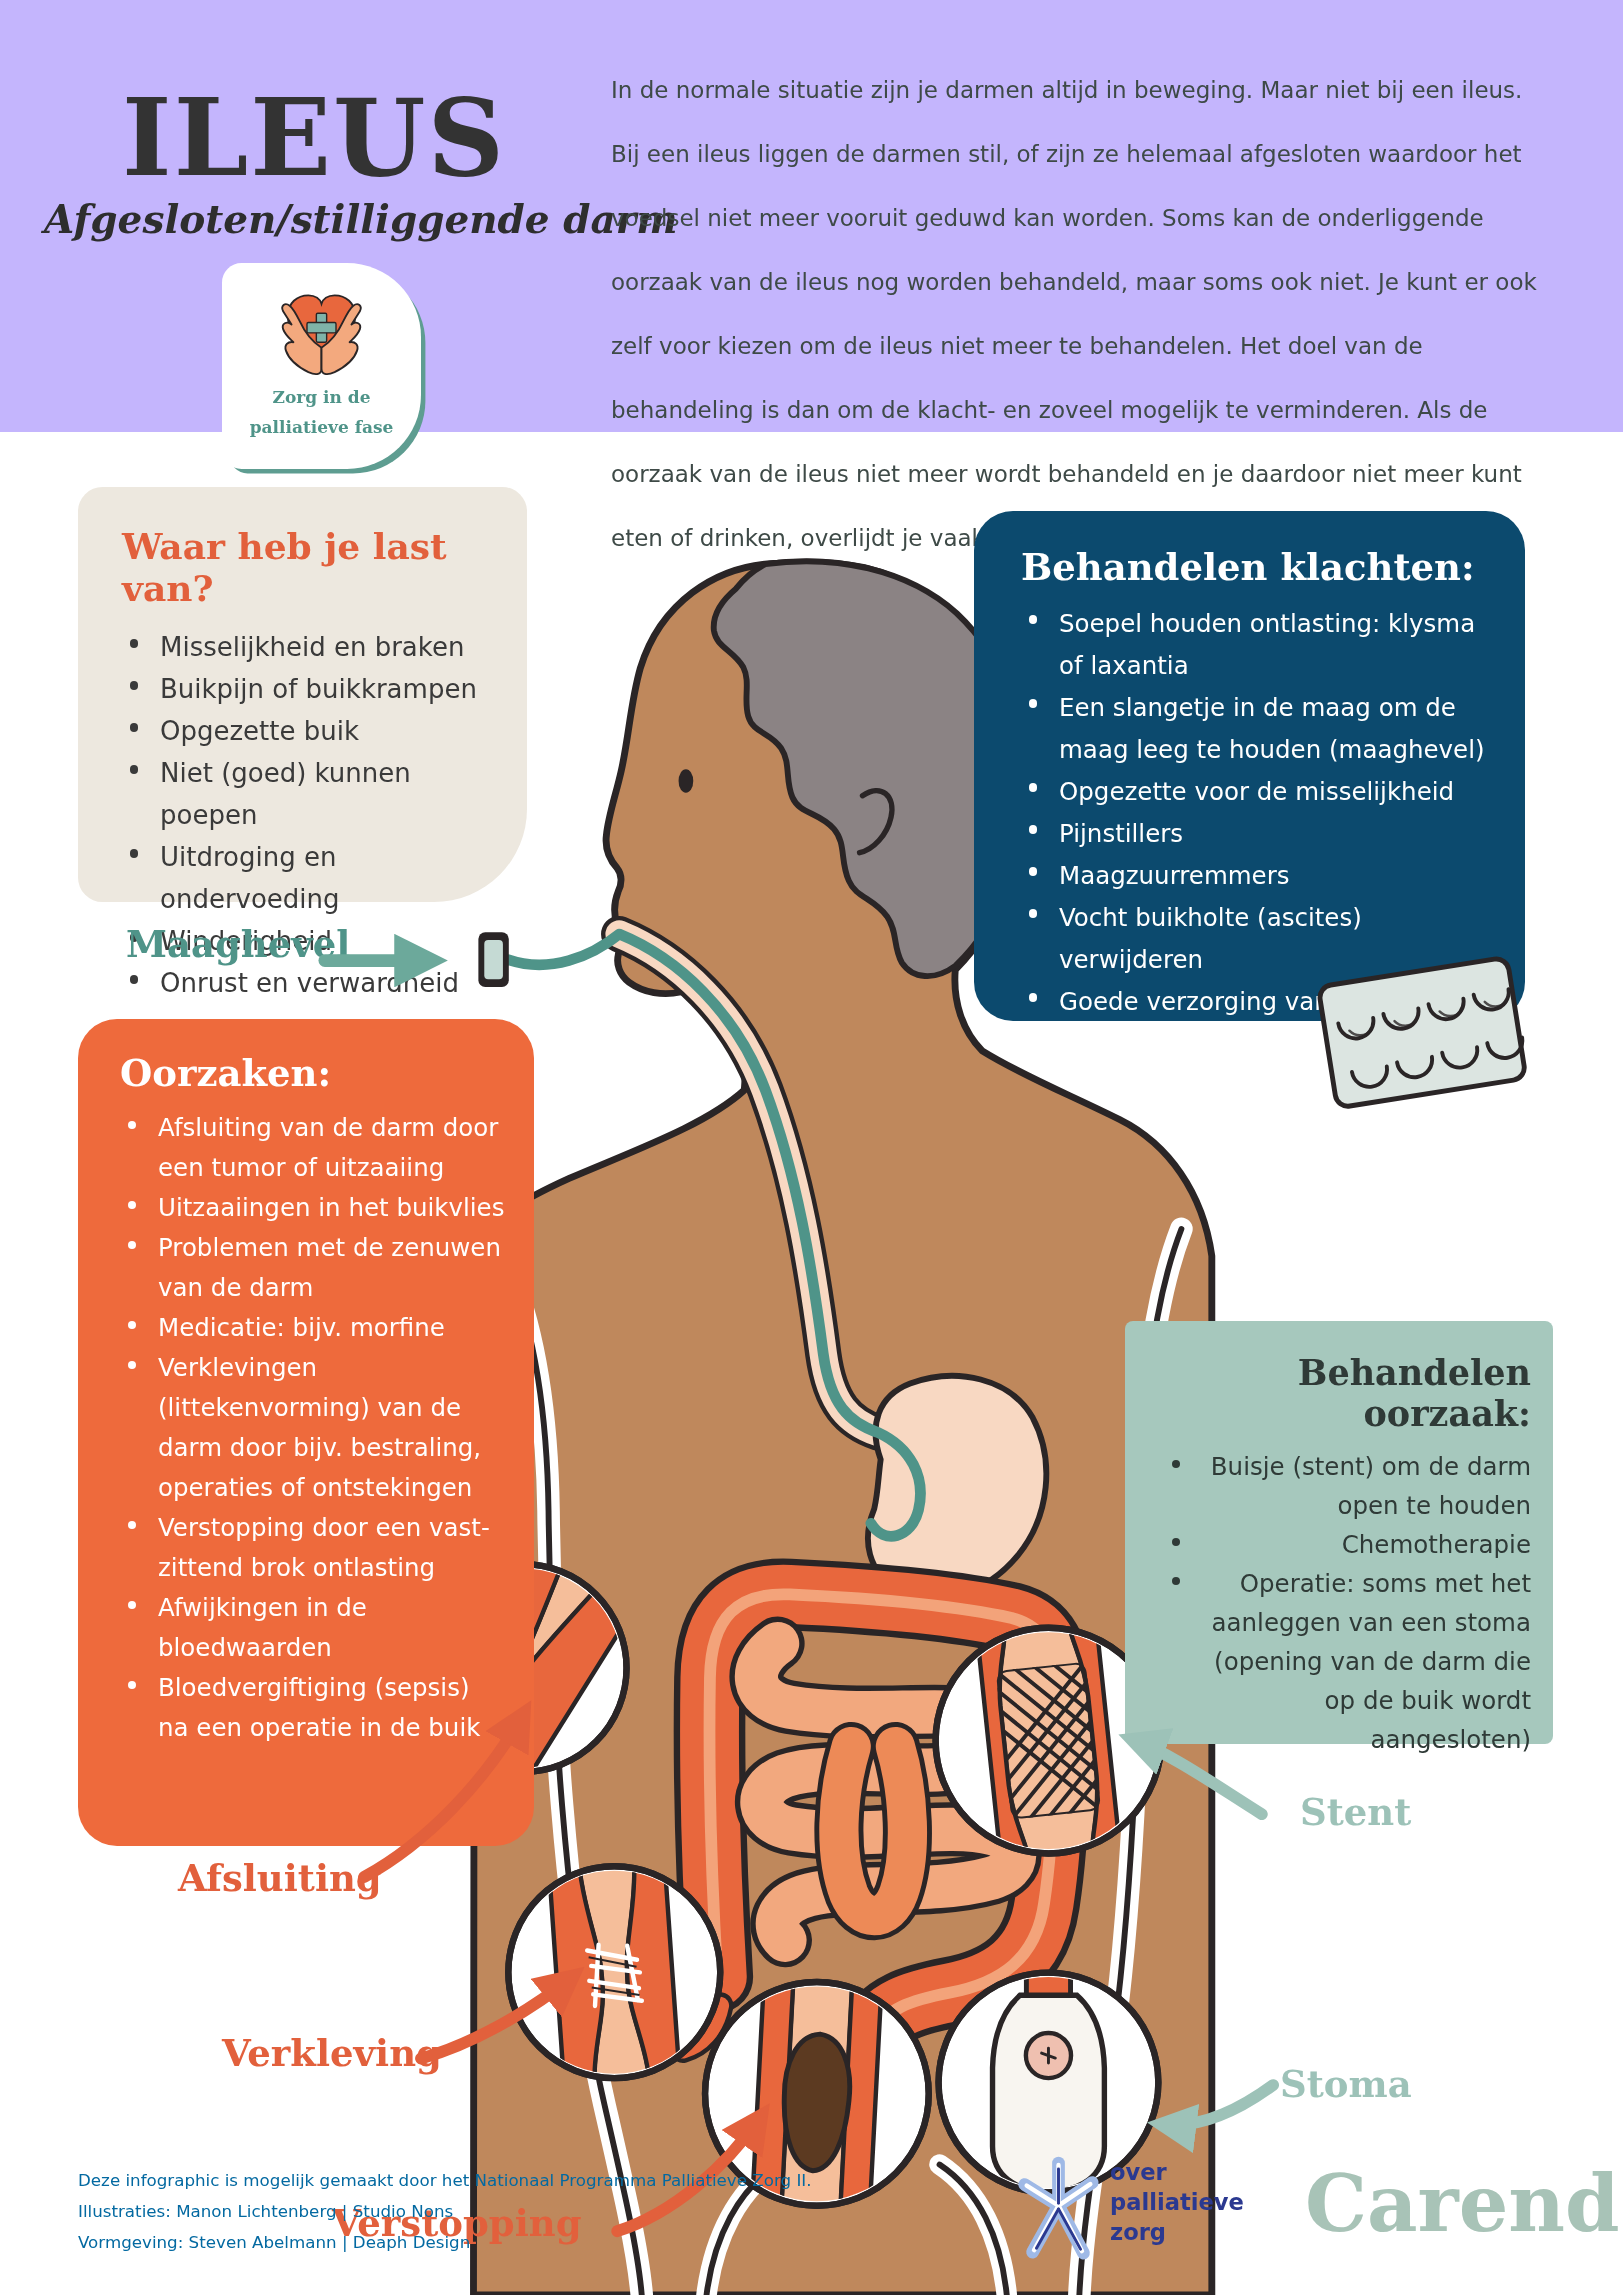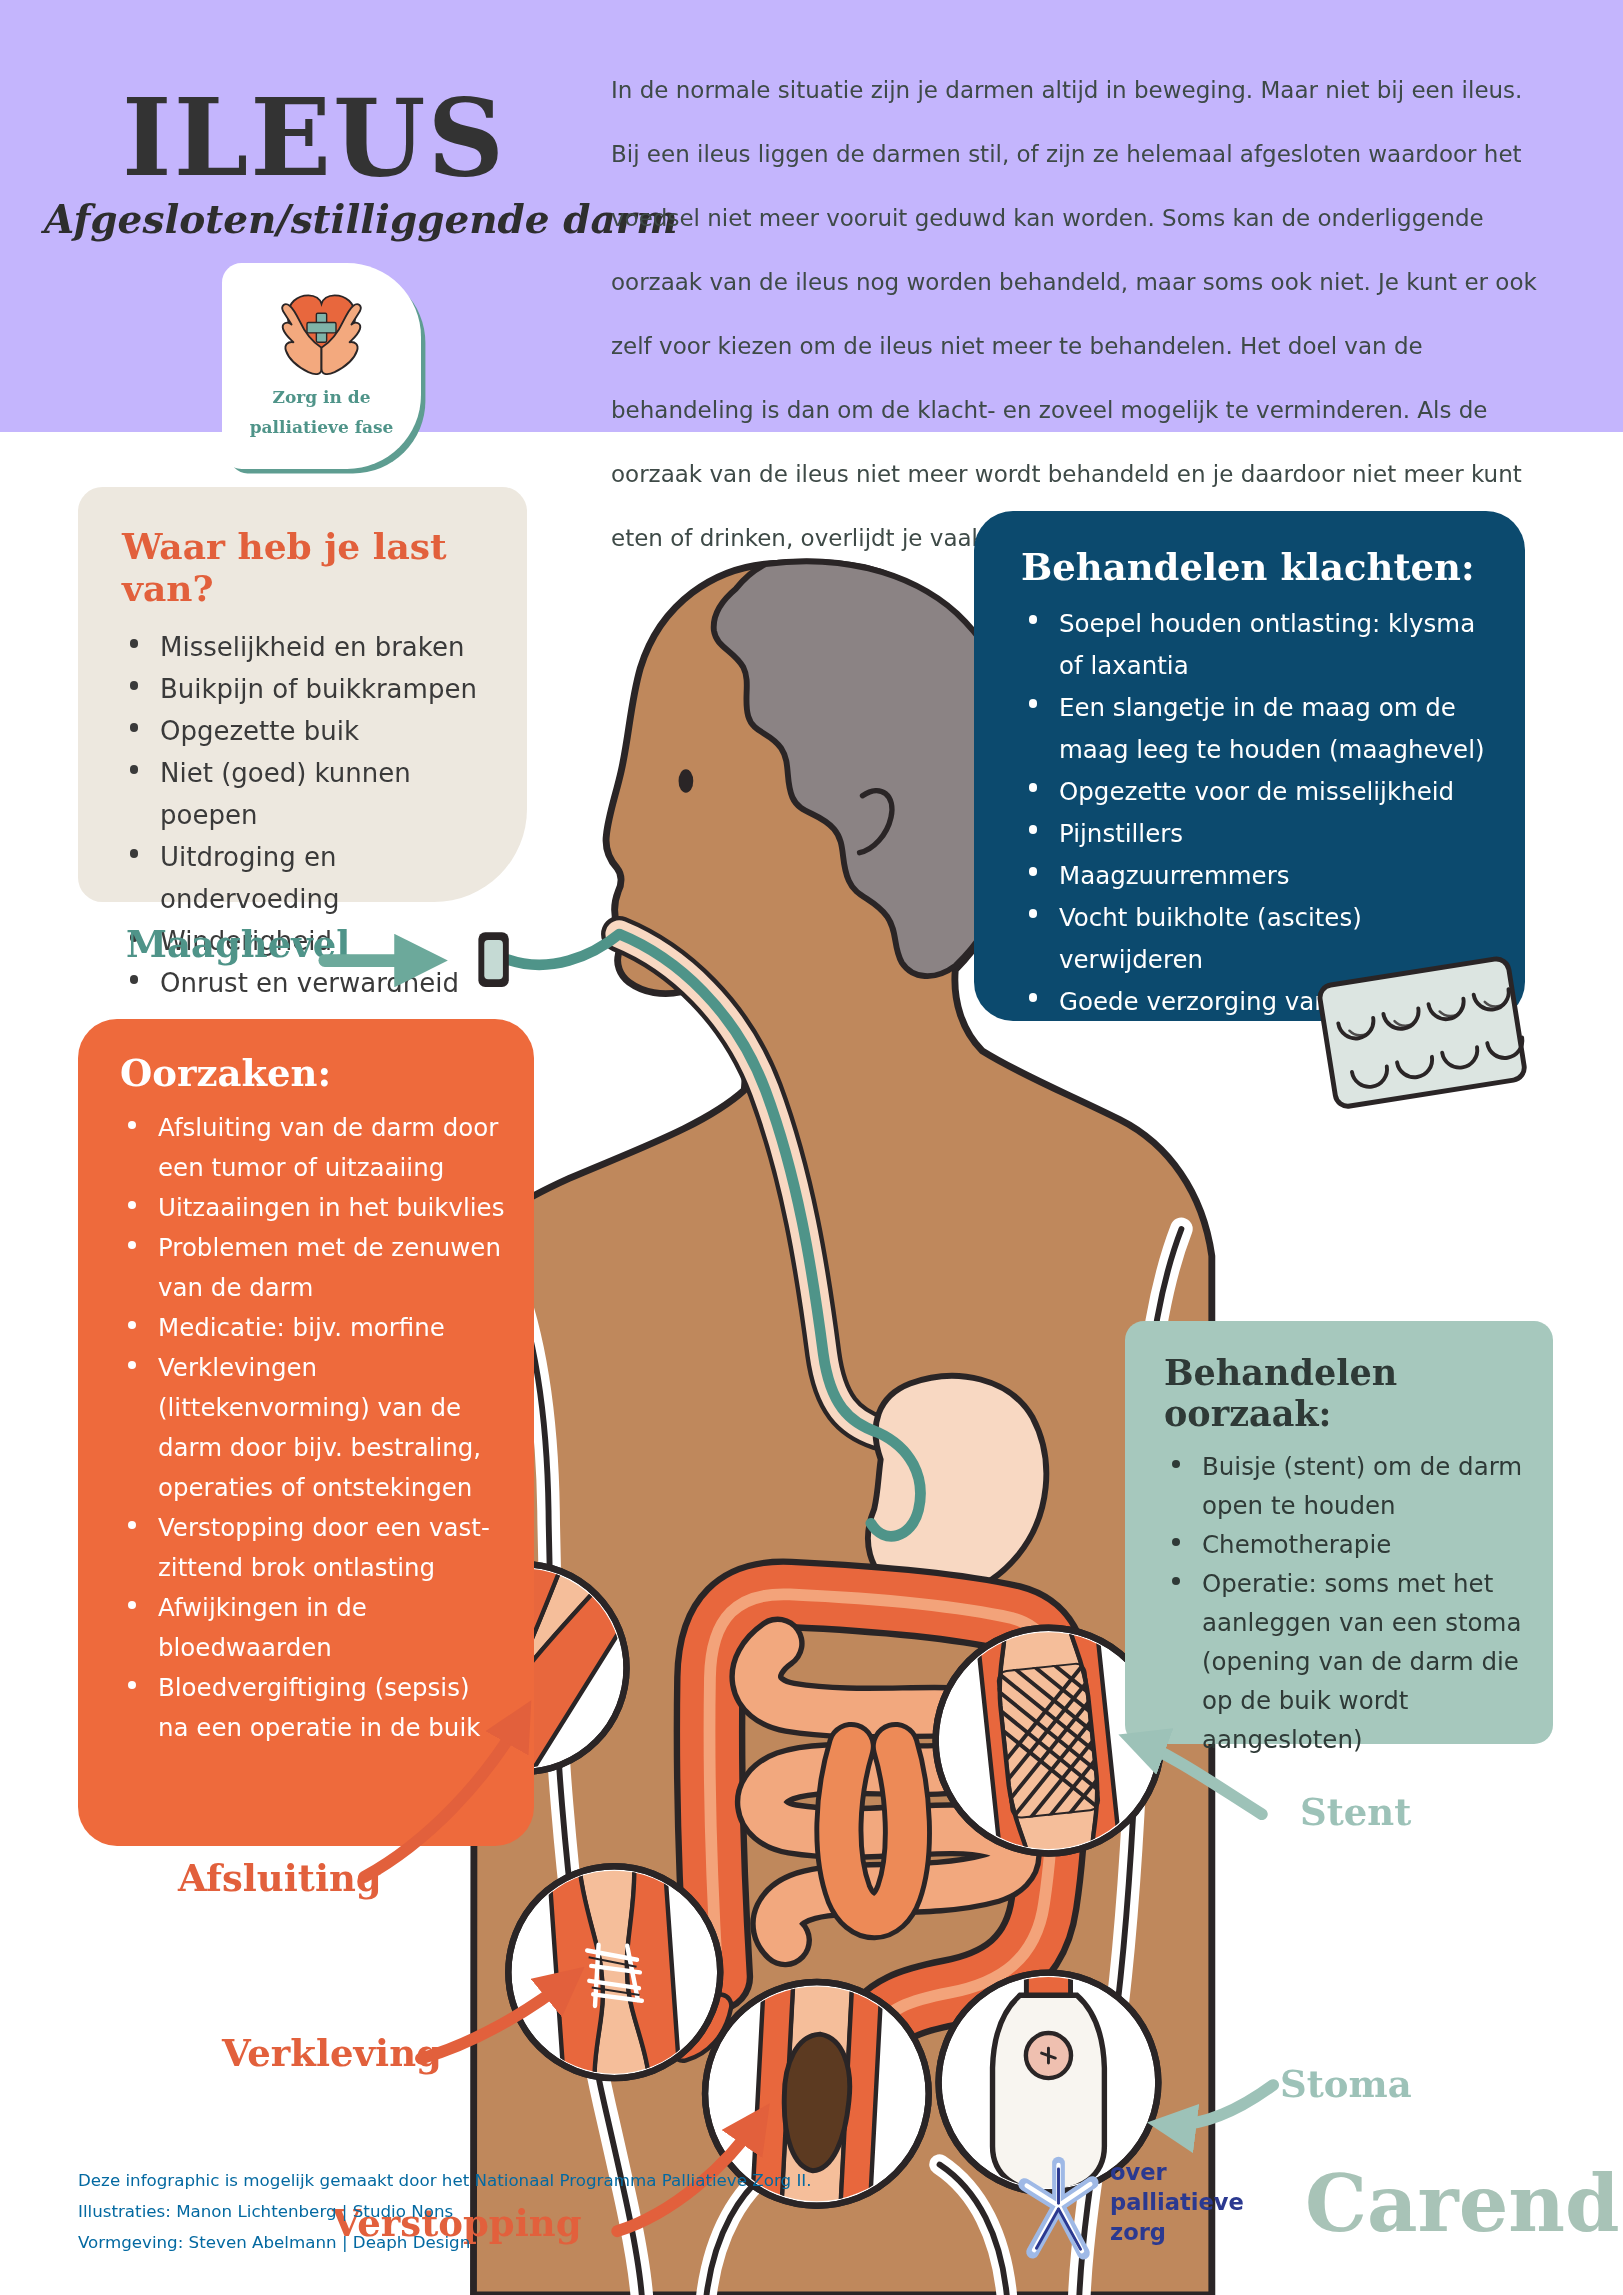--- a/index.html
+++ b/index.html
@@ -36,21 +36,21 @@
   .cream li{font-size:26px;line-height:42px;color:#3a3a3a;}
   .orangebox{left:78px;top:987px;width:456px;height:827px;background:#EE6A3C;
         border-radius:39px;padding:32px 27px 19.6px 42px;margin-top:32px;}
   .orangebox h2{font-size:37px;color:#ffffff;margin-bottom:12.8px;}
   .orangebox li{font-size:24.5px;line-height:40px;color:#ffffff;}
   .tealbox{left:974px;top:511px;width:551px;height:510px;background:#0c4a6e;
         border-radius:39px;padding:34px 24.5px 19.6px 47px;}
   .tealbox h2{font-size:37px;color:#ffffff;margin-bottom:13.7px;}
   .tealbox li{font-size:24.5px;line-height:42px;color:#ffffff;}
   .sagebox{left:1125px;top:1321px;width:428px;height:423px;background:#A6C8BD;
-        border-radius:19px;padding:31px 22px 14.7px 39px;}
+        border-radius:8px;padding:31px 22px 14.7px 39px;text-align:right;}
   .sagebox h2{font-size:35px;color:#2f3a37;margin-bottom:12.8px;}
   .sagebox li{font-size:24.5px;line-height:39px;color:#2f3a37;}
 
   
   .fig-label{position:absolute;font-family:"DejaVu Serif","Liberation Serif",serif;font-weight:700;
         font-size:37px;white-space:nowrap;}
   .lab-orange{color:#E2603C;}
   .lab-sage{color:#9DC2B8;}
   .lab-teal{color:#4F9489;}
   #lab-maaghevel{left:126px;top:922px;}

